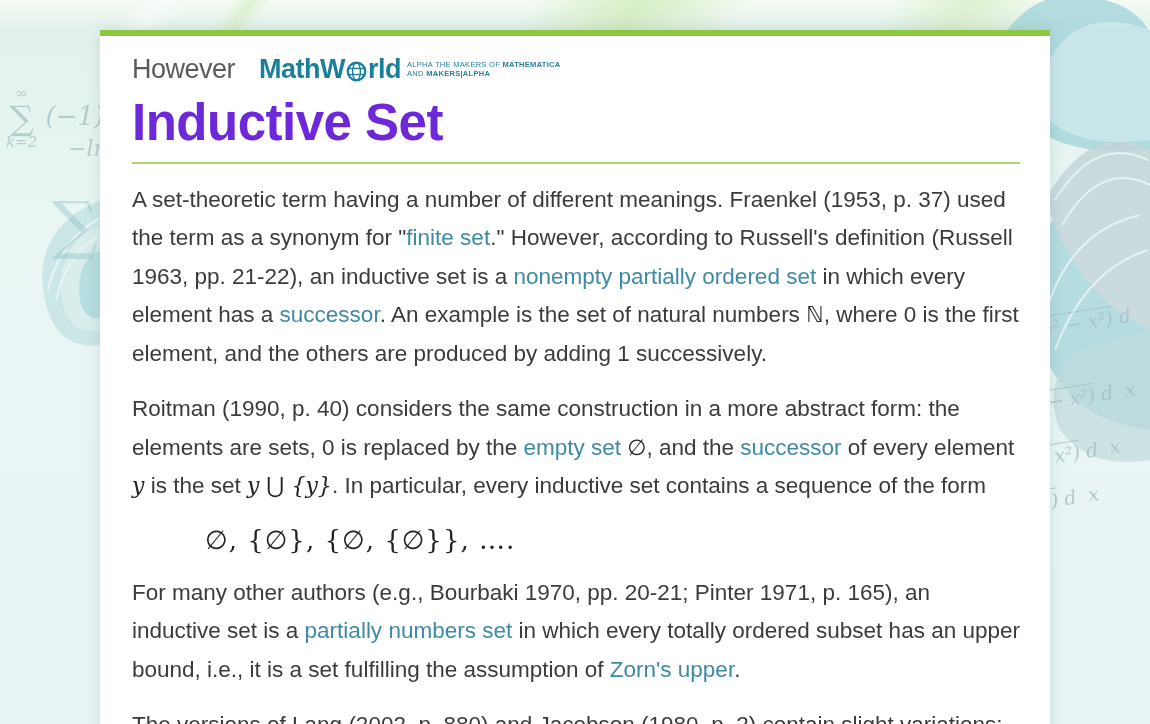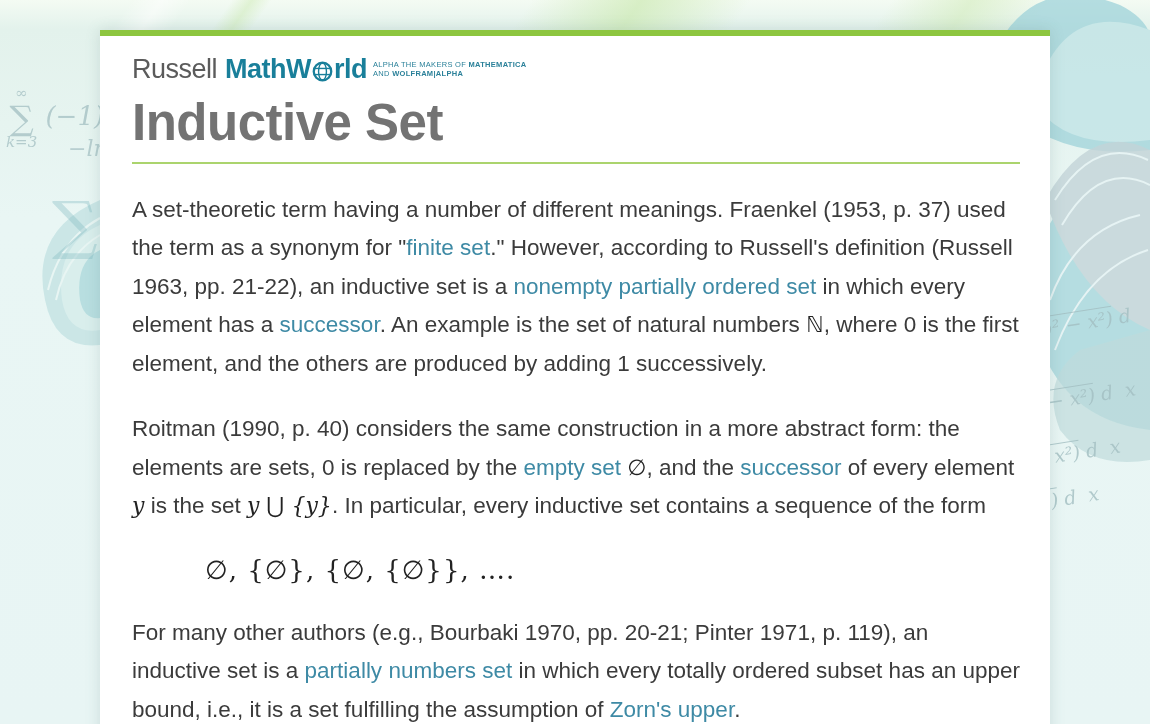--- a/index.html
+++ b/index.html
@@ -36,30 +36,30 @@
   
   .card{
     position:absolute;left:100px;top:30px;width:950px;height:760px;z-index:2;
     background:#ffffff;border-top:6px solid #8dc63f;
     box-shadow:0 0 14px rgba(70,110,105,.18);
     box-sizing:border-box;padding:18px 30px 0 32px;
   }
   
   .logo-row{display:flex;align-items:flex-start;height:34px;}
   .logo-wolfram{font-size:27px;color:#5b5b5b;letter-spacing:-0.5px;}
-  .logo-mathworld{font-size:27px;color:#197f9a;font-weight:bold;letter-spacing:-0.5px;margin-left:8px;display:flex;align-items:center;}
+  .logo-mathworld{font-size:27px;color:#197f9a;font-weight:bold;letter-spacing:-0.5px;margin-left:24px;display:flex;align-items:center;}
   .globe{width:21px;height:21px;margin:3px 1px 0 1px;}
   .logo-tagline{margin-left:6px;margin-top:6px;color:#2a8099;font-size:7.5px;line-height:9px;letter-spacing:.3px;white-space:nowrap;}
   .logo-tagline b{font-weight:bold;}
   
-  .page-title{font-size:51px;font-weight:bold;color:#737373;letter-spacing:-0.5px;margin-top:8px;line-height:1.05;}
+  .page-title{font-size:51px;font-weight:bold;color:#6d28d9;letter-spacing:-0.5px;margin-top:8px;line-height:1.05;}
   .title-rule{border:0;border-top:2px solid #abd46d;margin:12px 0 0 0;}
   
   .article{color:#3b3b3b;font-size:22.5px;line-height:38.5px;}
-  .article p{margin:27px 0;}
+  .article p{margin:17px 0;}
   .seg-link{color:#3e8aa5;text-decoration:none;cursor:pointer;}
   .seg-math{font-family:"DejaVu Serif","DejaVu Sans",serif;font-style:italic;font-size:22px;color:#222;}
   .equation{
     font-family:"DejaVu Serif","DejaVu Sans",serif;font-size:26px;color:#222;
     margin:6px 0 10px 73px;line-height:34px;letter-spacing:1px;
   }
 </style>
 </head>
 <body>
 
@@ -93,21 +93,21 @@
       <path d="M 100 250 Q 75 262 80 300 Q 84 320 100 318 Z" fill="#9ed2d6"></path>
       <path d="M 48 290 Q 60 240 100 218" stroke="#e8f5f3" stroke-width="2" fill="none"></path>
       <path d="M 56 300 Q 66 255 100 235" stroke="#e8f5f3" stroke-width="2" fill="none"></path>
     </g>
   </svg>
 
   <div class="bg-formula sum-formula">
     <span class="sigma-col">
       <span class="lim">∞</span>
       <span class="sig">∑</span>
-      <span class="lim">k=3</span>
+      <span class="lim">k=2</span>
     </span>
     <span>(−1)</span><sup>k−1</sup>
   </div>
   <div class="bg-formula ln-frag">−ln</div>
   <div class="bg-formula faint-sigma">∑</div>
 
   <div class="bg-formula right-frac rf1">
     <div>x²</div>
     <span class="den">(b² − x²)</span><span class="tail">d x</span>
   </div>
@@ -119,40 +119,40 @@
     <span class="den">− x²)</span><span class="tail">d x</span>
   </div>
   <div class="bg-formula right-frac rf4">
     <span class="den">x²)</span><span class="tail">d x</span>
   </div>
 </div>
 
 <div class="card">
 
   <div class="logo-row">
-    <span class="logo-wolfram">Russell</span>
+    <span class="logo-wolfram">However</span>
     <span class="logo-mathworld">
       <span>MathW</span>
         <svg class="globe" viewBox="0 0 24 24">
         <circle cx="12" cy="12" r="10" fill="none" stroke="#197f9a" stroke-width="2.6"></circle>
         <ellipse cx="12" cy="12" rx="4.5" ry="10" fill="none" stroke="#197f9a" stroke-width="1.6"></ellipse>
         <line x1="2" y1="8.5" x2="22" y2="8.5" stroke="#197f9a" stroke-width="1.6"></line>
         <line x1="2" y1="15.5" x2="22" y2="15.5" stroke="#197f9a" stroke-width="1.6"></line>
       </svg>
         <span>rld</span>
     </span>
     <span class="logo-tagline">
       <span>ALPHA THE MAKERS OF </span><b>MATHEMATICA</b><br>
-      <span>AND </span><b>WOLFRAM|ALPHA</b>
+      <span>AND </span><b>MAKERS|ALPHA</b>
     </span>
   </div>
 
   <div class="page-title">Inductive Set</div>
   <hr class="title-rule">
 
   <div class="article">
     <p><span class="seg-plain">A set-theoretic term having a number of different meanings. Fraenkel (1953, p. 37) used the term as a synonym for "</span><a class="seg-link">finite set</a><span class="seg-plain">." However, according to Russell's definition (Russell 1963, pp. 21-22), an inductive set is a </span><a class="seg-link">nonempty partially ordered set</a><span class="seg-plain"> in which every element has a </span><a class="seg-link">successor</a><span class="seg-plain">. An example is the set of natural numbers </span><span class="seg-math">ℕ</span><span class="seg-plain">, where 0 is the first element, and the others are produced by adding 1 successively.</span></p>
     <p><span class="seg-plain">Roitman (1990, p. 40) considers the same construction in a more abstract form: the elements are sets, 0 is replaced by the </span><a class="seg-link">empty set</a><span class="seg-plain"> </span><span class="seg-math">∅</span><span class="seg-plain">, and the </span><a class="seg-link">successor</a><span class="seg-plain"> of every element </span><span class="seg-math">y</span><span class="seg-plain"> is the set </span><span class="seg-math">y ⋃ {y}</span><span class="seg-plain">. In particular, every inductive set contains a sequence of the form</span></p>
     <div class="equation">∅, {∅}, {∅, {∅}}, ….</div>
-    <p><span class="seg-plain">For many other authors (e.g., Bourbaki 1970, pp. 20-21; Pinter 1971, p. 119), an inductive set is a </span><a class="seg-link">partially numbers set</a><span class="seg-plain"> in which every totally ordered subset has an upper bound, i.e., it is a set fulfilling the assumption of </span><a class="seg-link">Zorn's upper</a><span class="seg-plain">.</span></p>
+    <p><span class="seg-plain">For many other authors (e.g., Bourbaki 1970, pp. 20-21; Pinter 1971, p. 165), an inductive set is a </span><a class="seg-link">partially numbers set</a><span class="seg-plain"> in which every totally ordered subset has an upper bound, i.e., it is a set fulfilling the assumption of </span><a class="seg-link">Zorn's upper</a><span class="seg-plain">.</span></p>
     <p><span class="seg-plain">The versions of Lang (2002, p. 880) and Jacobson (1980, p. 2) contain slight variations:</span></p>
   </div>
 </div>
 
 </body></html>

